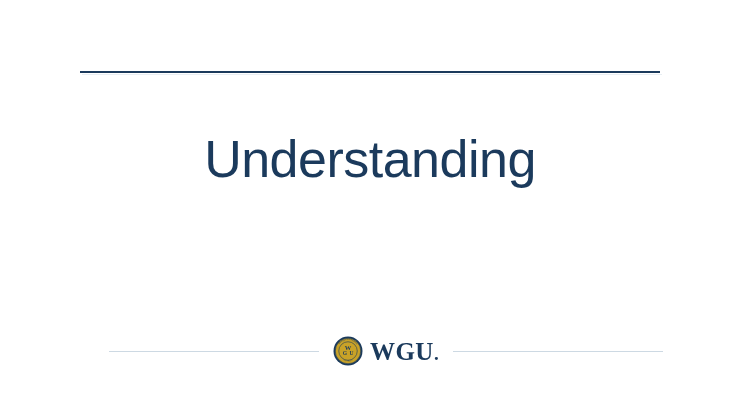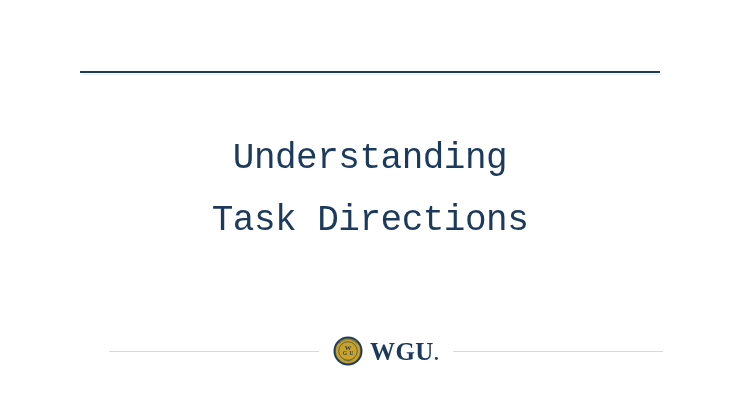--- a/index.html
+++ b/index.html
@@ -42,22 +42,22 @@
   .title-block {
     position: absolute;
     left: 0;
     top: 128px;
     width: 740px;
     text-align: center;
   }
   .title-line {
     display: block;
     color: #1b3a5c;
-    font-family: Liberation Mono, monospace;
-    font-size: 36px;
+    font-family: Liberation Sans, sans-serif;
+    font-size: 52px;
     font-weight: 400;
     line-height: 62px;
     letter-spacing: -0.5px;
     white-space: nowrap;
   }
 
   
   .footer {
     position: absolute;
     left: 16px;
@@ -105,21 +105,20 @@
 </head>
 <body>
 
 <div class="slide">
 
   <div class="top-rule"></div>
   <div class="top-rule-shadow"></div>
 
   <div class="title-block">
     <span class="title-line">Understanding</span>
-    <span class="title-line">Task Directions</span>
   </div>
 
   <div class="footer">
 
     <div class="footer-rule left"></div>
 
     <div class="logo">
 
       <span class="seal">
         <svg width="30" height="30" viewBox="0 0 60 60" xmlns="http://www.w3.org/2000/svg">

